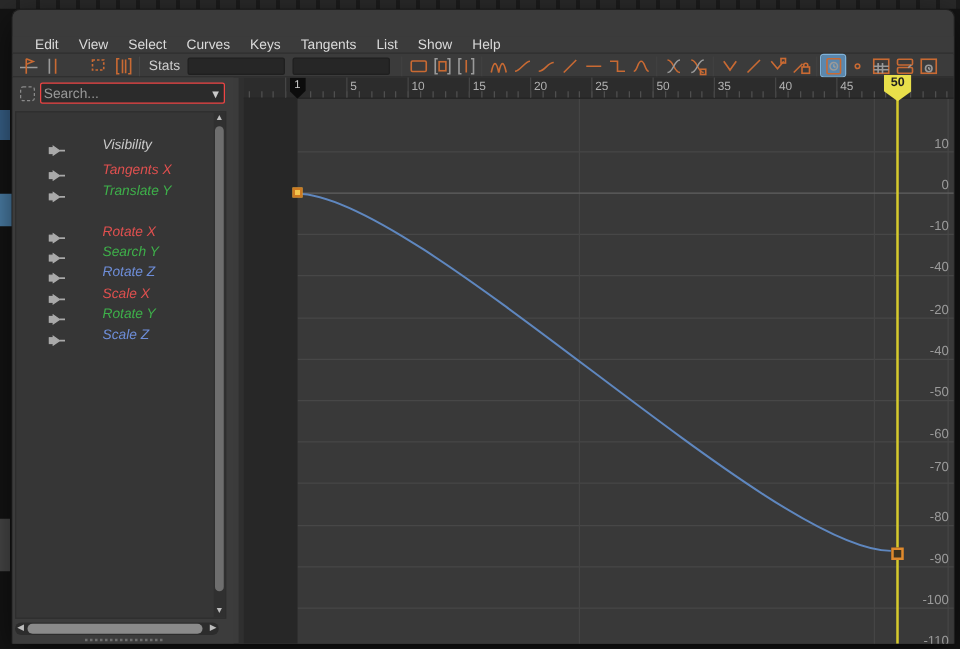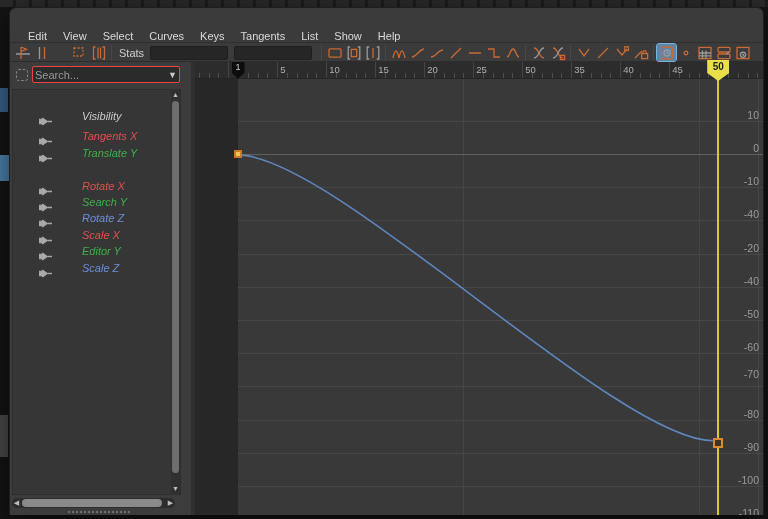--- a/index.html
+++ b/index.html
@@ -401,21 +401,21 @@
               <span class="channel-label" style="color: rgb(224, 80, 79);">Scale X</span>
             </div>
             <div class="channel-row" style="top: 153.2px;">
               <span class="plug"><svg width="14" height="9">
                   <g fill="#a9a9a9" stroke="#a9a9a9">
                     <rect x="0" y="2.2" width="3.6" height="4.6"></rect>
                     <path d="M3.6 1 L8.6 4.5 L3.6 8 Z"></path>
                     <line x1="8.6" y1="4.5" x2="13" y2="4.5" stroke-width="1.4"></line>
                   </g>
                 </svg></span>
-              <span class="channel-label" style="color: rgb(62, 176, 74);">Editor Y</span>
+              <span class="channel-label" style="color: rgb(62, 176, 74);">Rotate Y</span>
             </div>
             <div class="channel-row" style="top: 169.6px;">
               <span class="plug"><svg width="14" height="9">
                   <g fill="#a9a9a9" stroke="#a9a9a9">
                     <rect x="0" y="2.2" width="3.6" height="4.6"></rect>
                     <path d="M3.6 1 L8.6 4.5 L3.6 8 Z"></path>
                     <line x1="8.6" y1="4.5" x2="13" y2="4.5" stroke-width="1.4"></line>
                   </g>
                 </svg></span>
               <span class="channel-label" style="color: rgb(110, 142, 217);">Scale Z</span>

